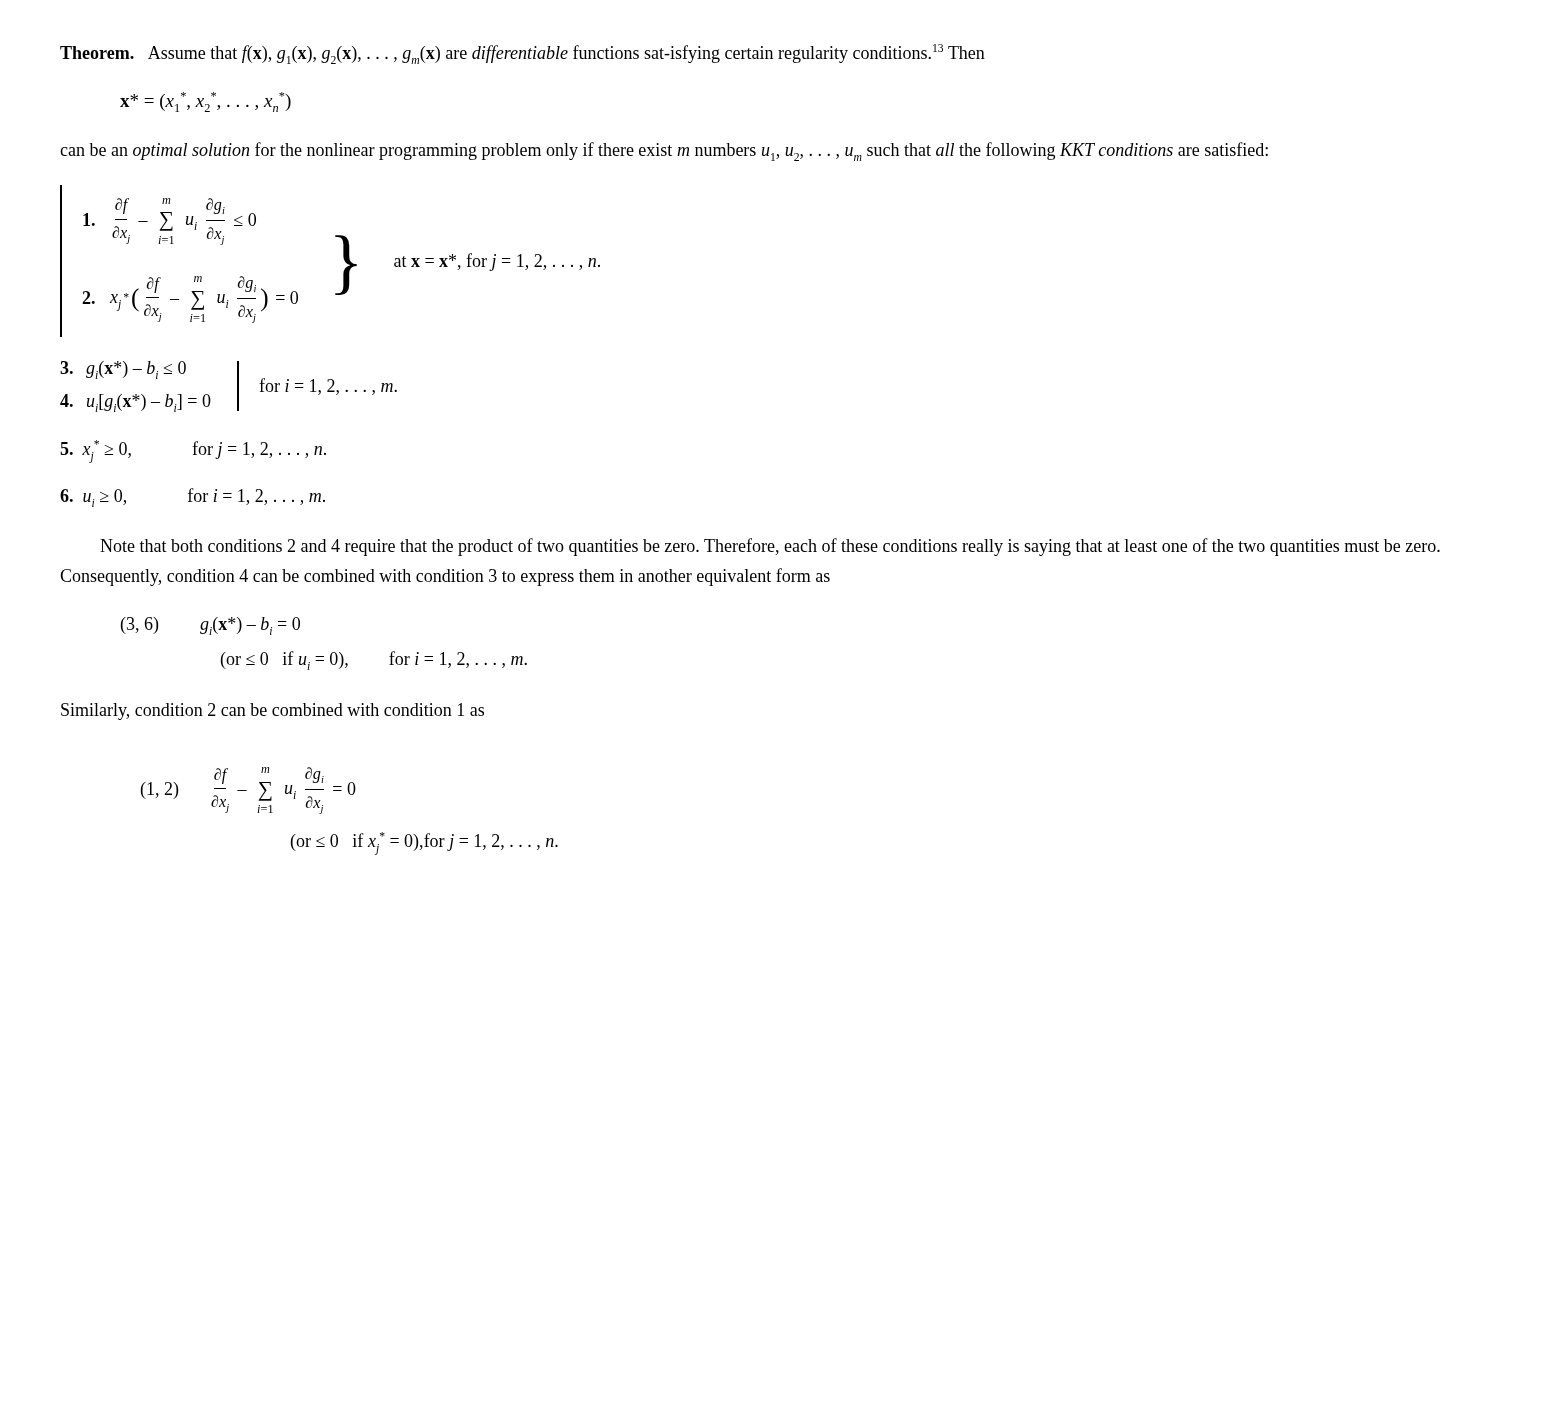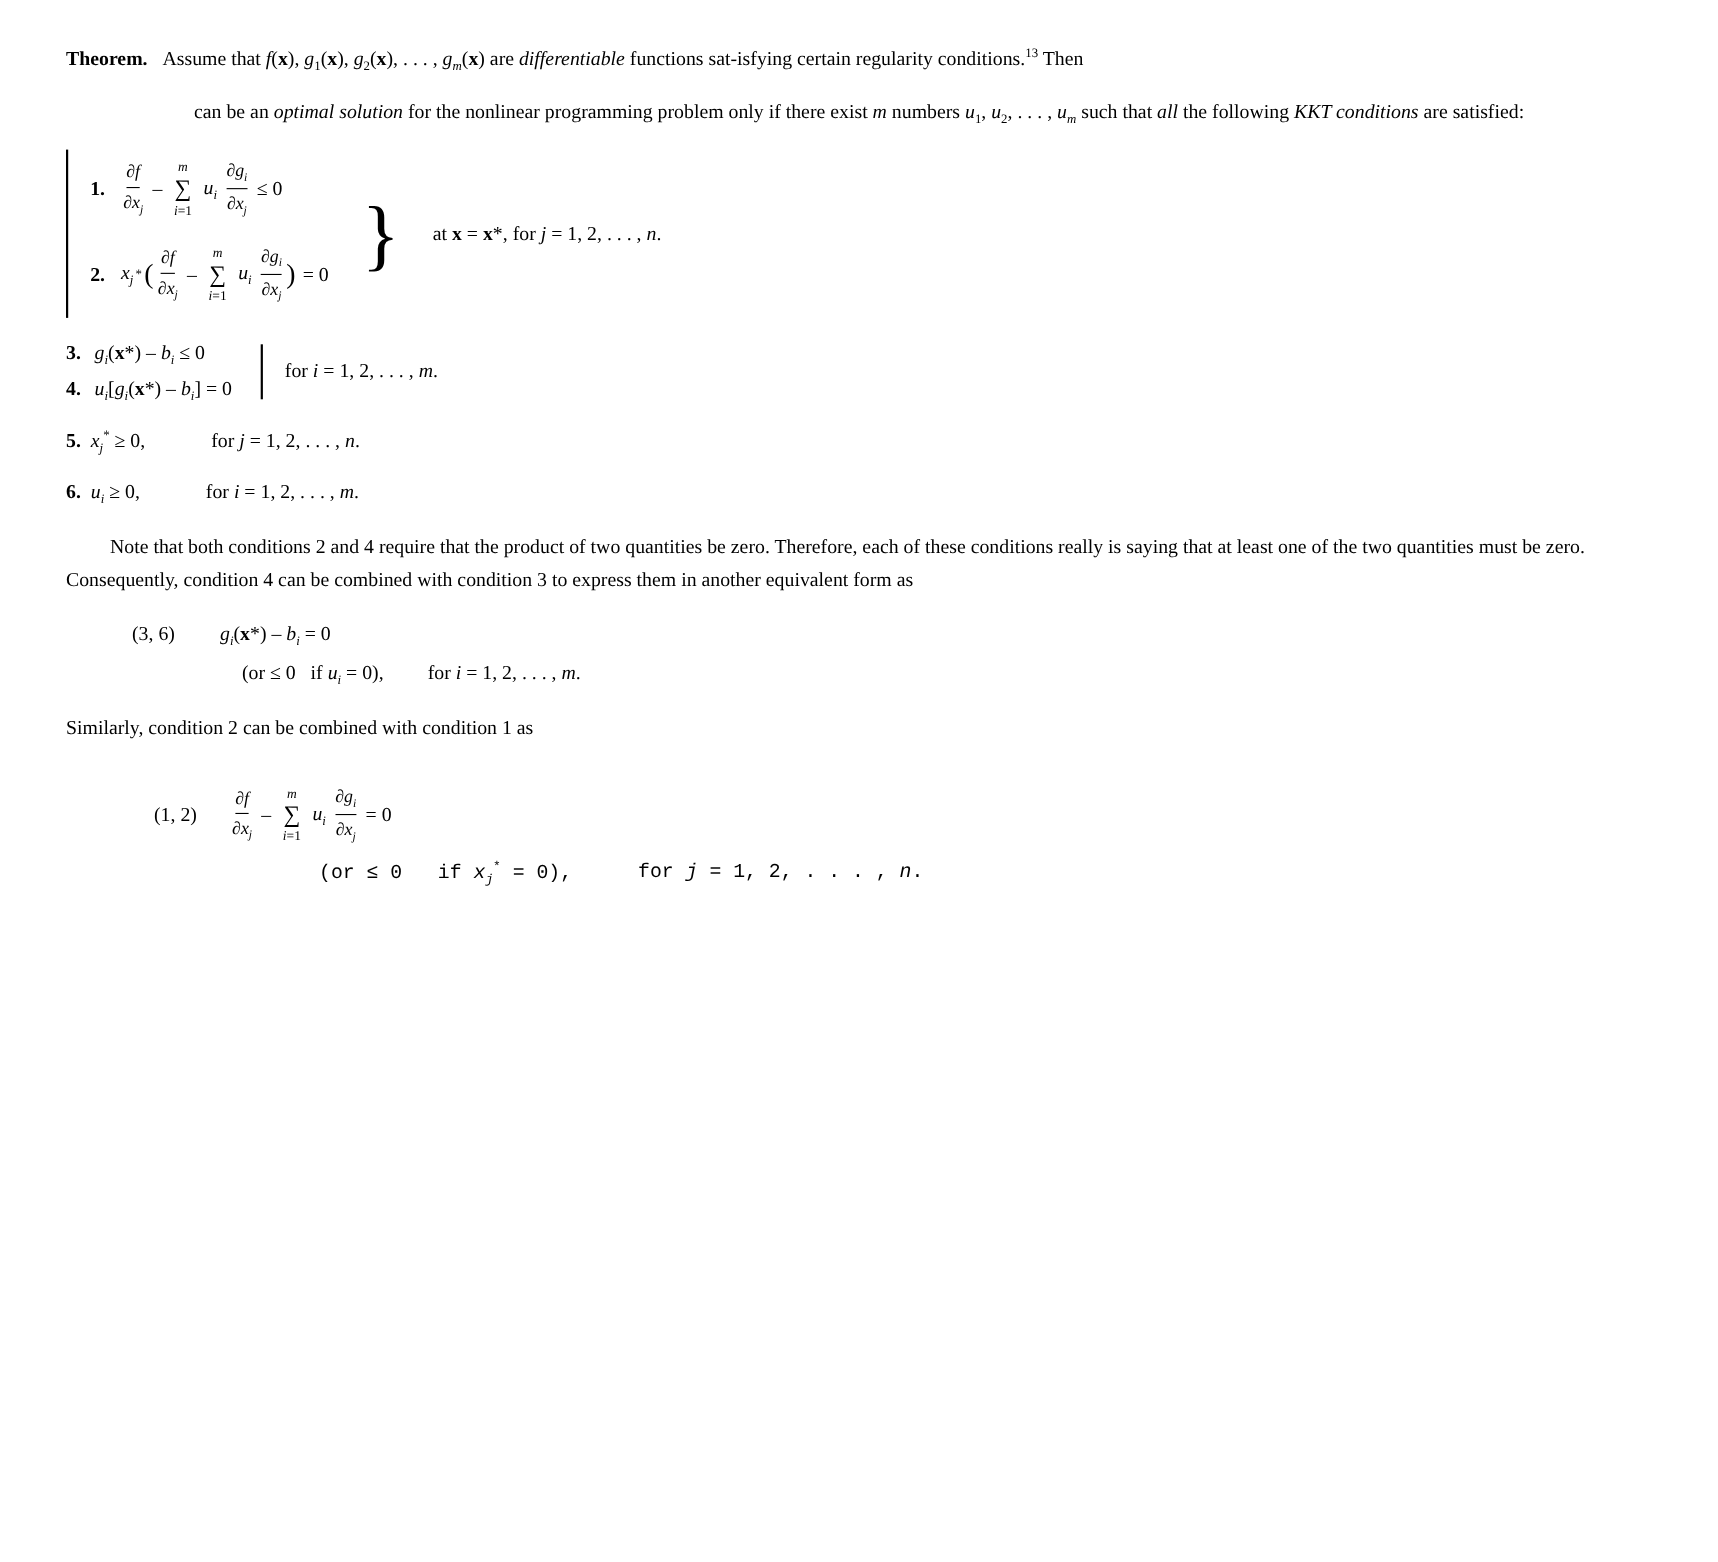--- a/index.html
+++ b/index.html
@@ -15,21 +15,20 @@
     .theorem-intro {
       margin-bottom: 18px;
     }
     .theorem-intro .bold { font-weight: bold; }
     .equation-display {
       margin: 18px 0 18px 60px;
       font-size: 19px;
     }
     .paragraph {
       line-height: 1.6;
-      text-align: center;
     }
     .kkt-container {
       display: flex;
       flex-direction: row;
       align-items: center;
       margin: 18px 0;
       gap: 30px;
     }
     .kkt-conditions {
       border-left: 2px solid #000;
@@ -125,20 +124,23 @@
 </head>
 <body>
 
 <div>
 
   <p class="theorem-intro">
     <span class="bold">Theorem.</span>
     &nbsp;&nbsp;Assume that <i>f</i>(<b>x</b>), <i>g</i><sub>1</sub>(<b>x</b>), <i>g</i><sub>2</sub>(<b>x</b>), . . . , <i>g<sub>m</sub></i>(<b>x</b>) are <i>differentiable</i> functions sat-isfying certain regularity conditions.<sup>13</sup> Then
   </p>
 
+  <div class="equation-display">
+    <b>x</b>* = (<i>x</i><sub>1</sub><sup>*</sup>, <i>x</i><sub>2</sub><sup>*</sup>, . . . , <i>x<sub>n</sub></i><sup>*</sup>)
+  </div>
 
   <p class="paragraph">
     can be an <i>optimal solution</i> for the nonlinear programming problem only if there exist <i>m</i> numbers <i>u</i><sub>1</sub>, <i>u</i><sub>2</sub>, . . . , <i>u<sub>m</sub></i> such that <i>all</i> the following <i>KKT conditions</i> are satisfied:
   </p>
 
   <div class="kkt-container">
     <div class="kkt-conditions">
 
       <div class="kkt-condition" style="margin-bottom:20px; margin-top:6px;">
         <span class="kkt-label"><b>1.</b></span>
@@ -260,19 +262,19 @@
           <span class="sum-bot"><i>i</i>=1</span>
         </span>
         <span>&nbsp;<i>u<sub>i</sub></i>&nbsp;</span>
         <span class="frac">
           <span class="num">∂<i>g<sub>i</sub></i></span>
           <span class="den">∂<i>x<sub>j</sub></i></span>
         </span>
         <span>&nbsp;= 0</span>
       </span>
     </div>
-    <div style="display:flex; gap:60px; margin-left:230px; margin-top:10px;font-family:Liberation Mono, monospace;">
+    <div style="display:flex; margin-left:230px; margin-top:10px;">
       <span>(or ≤ 0&nbsp;&nbsp;&nbsp;if <i>x<sub>j</sub></i><sup>*</sup> = 0),</span>
       <span>for <i>j</i> = 1, 2, . . . , <i>n</i>.</span>
     </div>
   </div>
 
 </div>
 
 </body></html>

